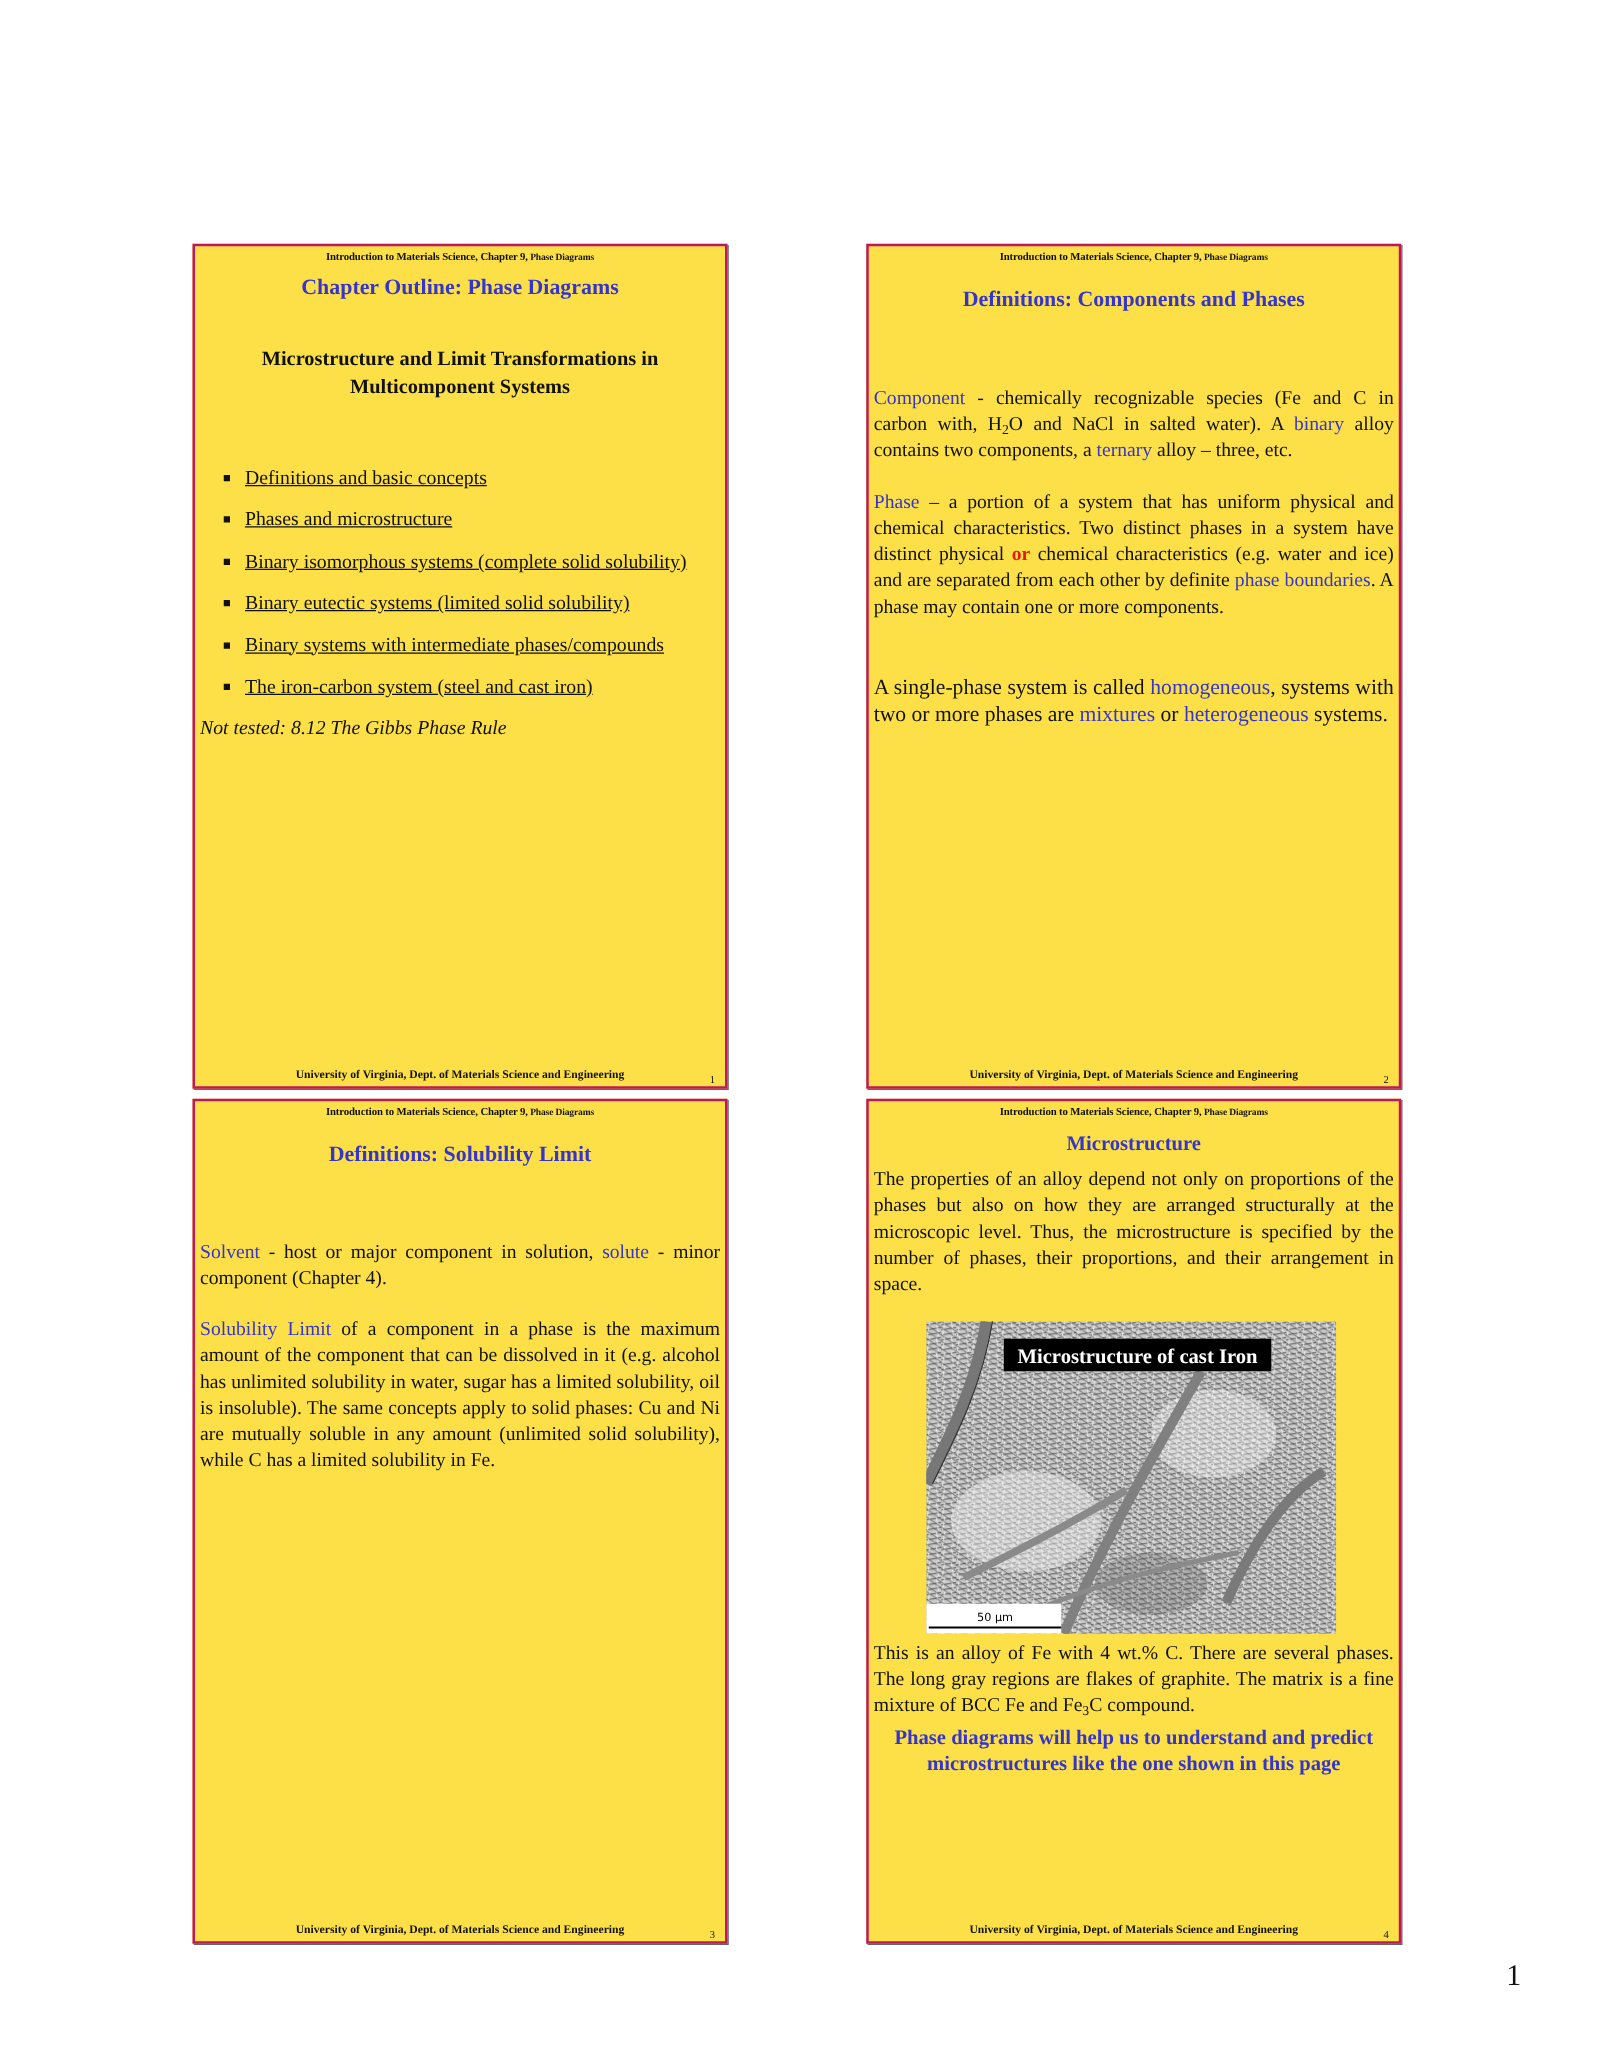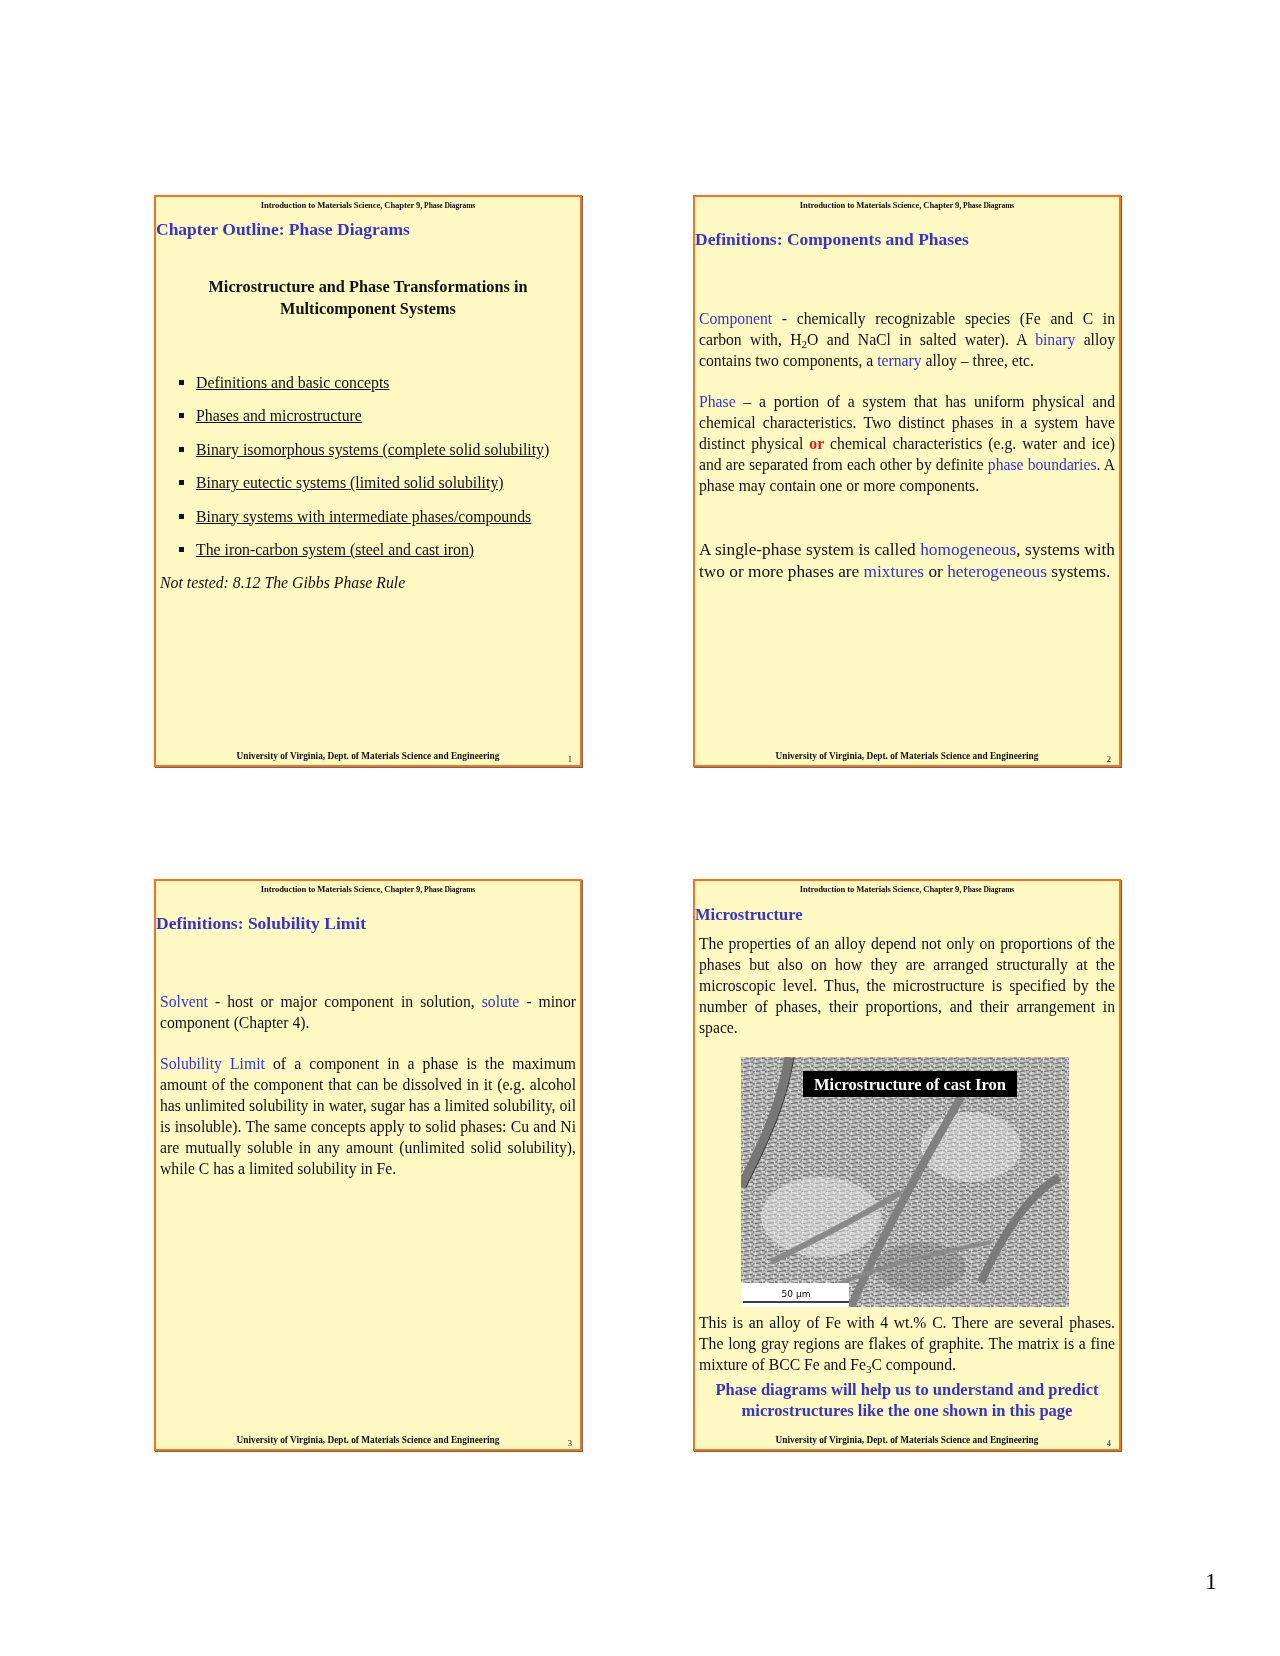--- a/index.html
+++ b/index.html
@@ -1,30 +1,30 @@
 <!DOCTYPE html>
 <html><head>
 <meta charset="utf-8">
 <style>
   html, body { margin: 0; padding: 0; background: #ffffff; }
   body { width: 1280px; height: 1656px; position: relative; overflow: hidden;
          font-family: "Liberation Serif", "DejaVu Serif", serif; color: #111; }
-  .slide { position: absolute; width: 428px; height: 572px; border: 2px solid #f97316;
-           box-shadow: 1px 1px 0 #666; background: #fef9c3; box-sizing: border-box; }
+  .slide { position: absolute; width: 428px; height: 676px; border: 2px solid #be185d;
+           box-shadow: 1px 1px 0 #666; background: #fde047; box-sizing: border-box; }
   #s1 { left: 154px; top: 195px; }
   #s2 { left: 693px; top: 195px; }
   #s3 { left: 154px; top: 879px; }
   #s4 { left: 693px; top: 879px; }
   .hdr { position: absolute; top: 3px; left: 0; right: 0; text-align: center;
          font-size: 8.6px; font-weight: bold; letter-spacing: -0.1px; }
   .hdr .small { font-size: 7.6px; }
   .ftr { position: absolute; bottom: 4px; left: 0; right: 0; text-align: center;
          font-size: 9.3px; font-weight: bold; }
   .pnum { position: absolute; bottom: 1px; right: 8px; font-size: 8.5px; }
-  .title { position: absolute; left: 0; right: 0; text-align: left; color: #3535cc;
+  .title { position: absolute; left: 0; right: 0; text-align: center; color: #3535cc;
            font-weight: bold; font-size: 17.5px; }
   .blue { color: #3535cc; }
   .red { color: #e21b1b; font-weight: bold; }
   b.blue { font-weight: normal; }
   .sub { font-size: 11px; vertical-align: -3px; line-height: 0; }
   .para { position: absolute; left: 4px; right: 4px; font-size: 15.7px; line-height: 21px;
           text-align: justify; }
   .subtitle { position: absolute; left: 0; right: 0; top: 79px; text-align: center;
               font-weight: bold; font-size: 16.3px; line-height: 22px; }
   ul.outline { position: absolute; top: 160px; left: 6px; margin: 16px; padding: 0; list-style: none; text-decoration: underline; }
@@ -35,21 +35,21 @@
   .micro-img { position: absolute; left: 46px; top: 176px; width: 328px; height: 250px; }
   .page-num { position: absolute; left: 1205px; top: 1568px; font-size: 24px; }
 </style>
 </head>
 <body>
 
 <div class="slide" id="s1">
   <div class="hdr"><span>Introduction to Materials Science, Chapter 9,</span><span class="small"> Phase Diagrams</span></div>
   <div class="title" style="top:22px;">Chapter Outline: Phase Diagrams</div>
   <div class="subtitle">
-    <div>Microstructure and Phase Transformations in</div>
+    <div>Microstructure and Limit Transformations in</div>
     <div>Multicomponent Systems</div>
   </div>
   <ul class="outline">
     <li><span class="bul"></span><span>Definitions and basic concepts</span></li>
     <li><span class="bul"></span><span>Phases and microstructure</span></li>
     <li><span class="bul"></span><span>Binary isomorphous systems (complete solid solubility)</span></li>
     <li><span class="bul"></span><span>Binary eutectic systems (limited solid solubility)</span></li>
     <li><span class="bul"></span><span>Binary systems with intermediate phases/compounds</span></li>
     <li><span class="bul"></span><span>The iron-carbon system (steel and cast iron)</span></li>
   </ul>

